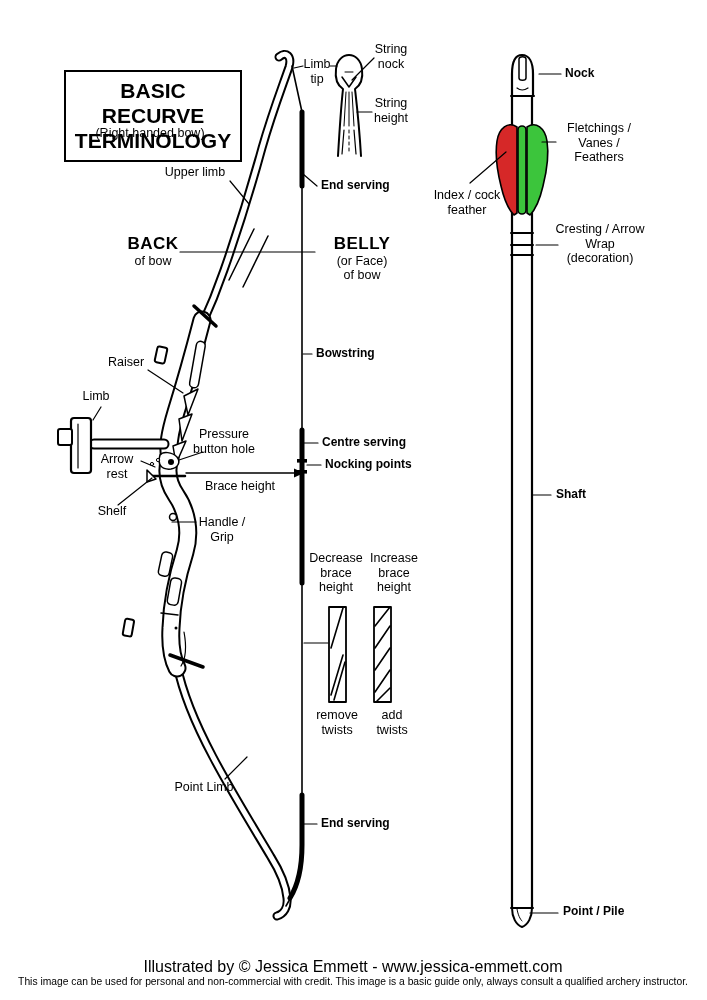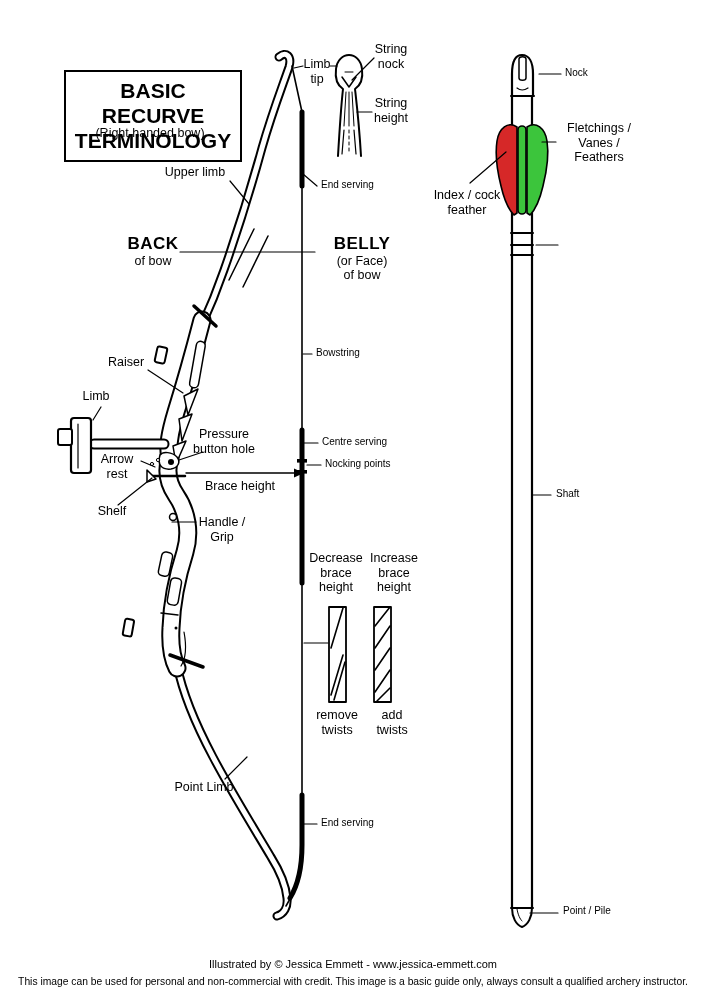--- a/index.html
+++ b/index.html
@@ -1,29 +1,29 @@
 <!DOCTYPE html>
 <html><head>
 <meta charset="utf-8">
 <style>
   html,body{margin:0;padding:0;background:#fff;}
   #page{position:relative;width:707px;height:1000px;background:#fff;overflow:hidden;
         font-family:"Liberation Sans",sans-serif;color:#000;}
   #art{position:absolute;left:0;top:0;width:707px;height:1000px;}
   .lbl{position:absolute;font-size:12.5px;line-height:1.16;text-align:center;
        transform:translateX(-50%);}
-  .lbl-left{position:absolute;font-size:10px;line-height:1.16;white-space:nowrap;}
+  .lbl-left{position:absolute;font-size:12px;line-height:1.16;white-space:nowrap;font-weight:bold;}
   .big{font-size:17px;font-weight:bold;letter-spacing:.5px;}
   .sub{font-size:12.5px;font-weight:normal;display:block;}
   #title-box{position:absolute;left:64px;top:62px;width:170px;border:2.5px solid #000;
        padding:6px 2px;text-align:center;font-size:21px;font-weight:bold;line-height:1.2;margin-top:8px;}
   #subtitle{position:absolute;left:150px;top:126px;transform:translateX(-50%);
        font-size:12.5px;white-space:nowrap;}
   .footer1{position:absolute;left:353px;top:958px;transform:translateX(-50%);
-       font-size:11px;white-space:nowrap;}
+       font-size:16px;white-space:nowrap;}
   .footer2{position:absolute;left:353px;top:976px;transform:translateX(-50%);
        font-size:10.3px;white-space:nowrap;}
 </style>
 </head>
 <body>
 
 <div id="page">
 
 <svg id="art" viewBox="0 0 707 1000" xmlns="http://www.w3.org/2000/svg" fill="none" stroke-linecap="round" stroke-linejoin="round">
 
@@ -214,18 +214,19 @@
   <div class="lbl" style="left:394px;top:551px;width:58px">Increase brace height</div>
   <div class="lbl" style="left:337px;top:708px;width:54px">remove twists</div>
   <div class="lbl" style="left:392px;top:708px;width:44px">add twists</div>
 
   <div class="lbl" style="left:204px;top:780px;white-space:nowrap">Point Limb</div>
   <div class="lbl-left" style="left:321px;top:817px">End serving</div>
 
   <div class="lbl-left" style="left:565px;top:67px">Nock</div>
   <div class="lbl" style="left:599px;top:121px;width:86px">Fletchings / Vanes / Feathers</div>
   <div class="lbl" style="left:467px;top:188px;width:92px">Index / cock feather</div>
+  <div class="lbl" style="left:600px;top:222px;width:96px">Cresting / Arrow Wrap (decoration)</div>
   <div class="lbl-left" style="left:556px;top:488px">Shaft</div>
   <div class="lbl-left" style="left:563px;top:905px">Point / Pile</div>
 
   <div class="footer1">Illustrated by © Jessica Emmett - www.jessica-emmett.com</div>
   <div class="footer2">This image can be used for personal and non-commercial with credit. This image is a basic guide only, always consult a qualified archery instructor.</div>
 </div>
 
 </body></html>

